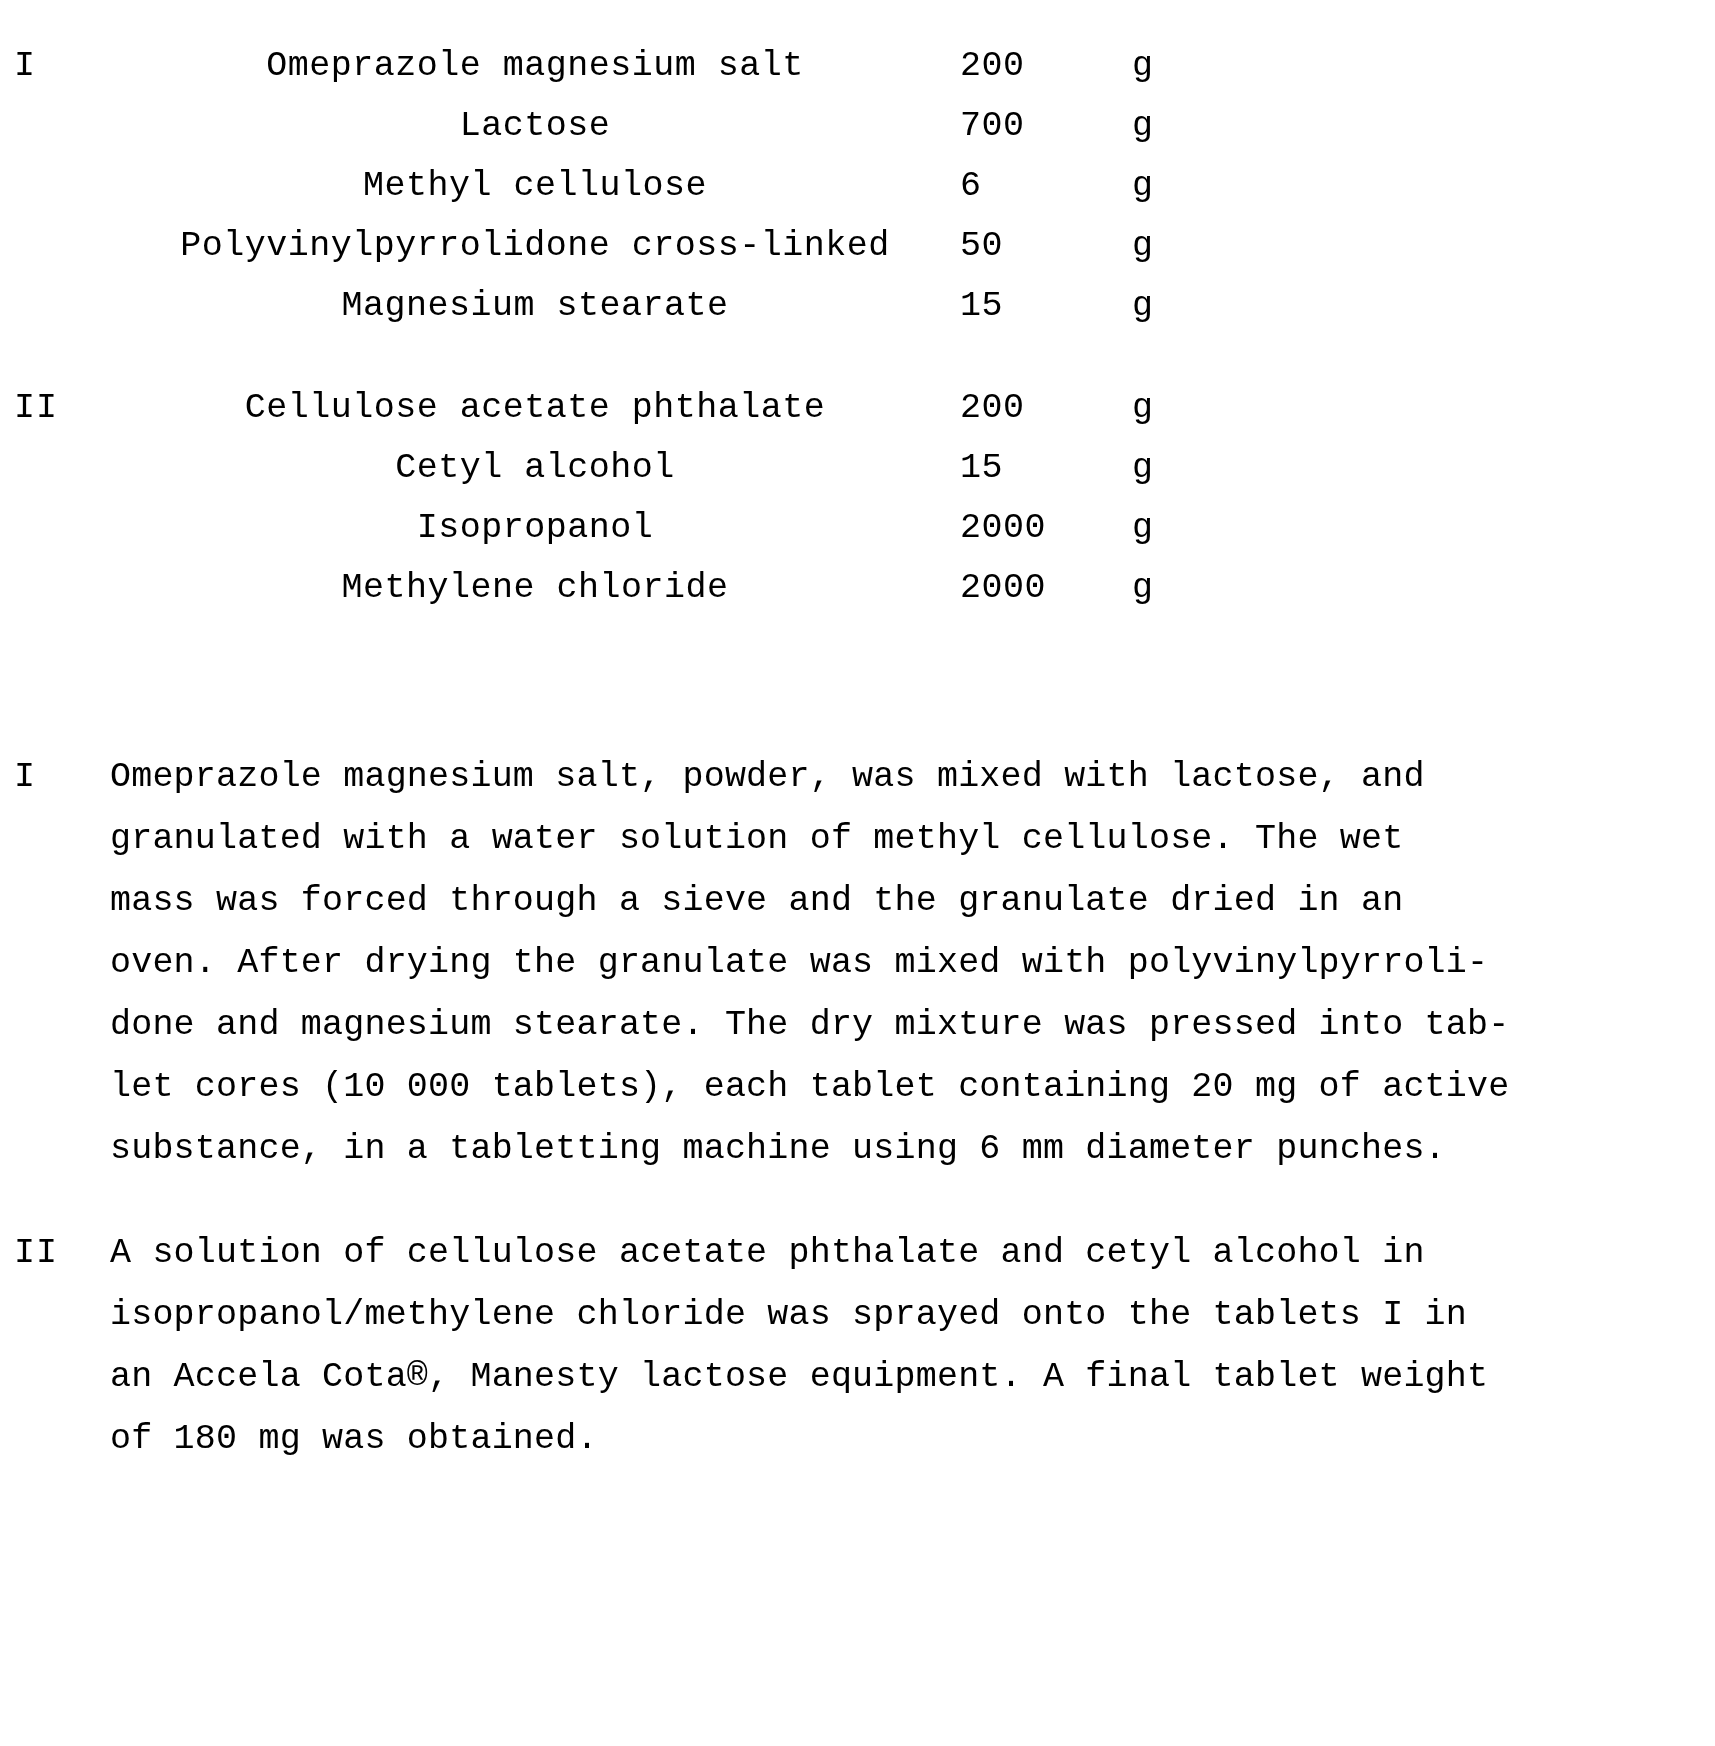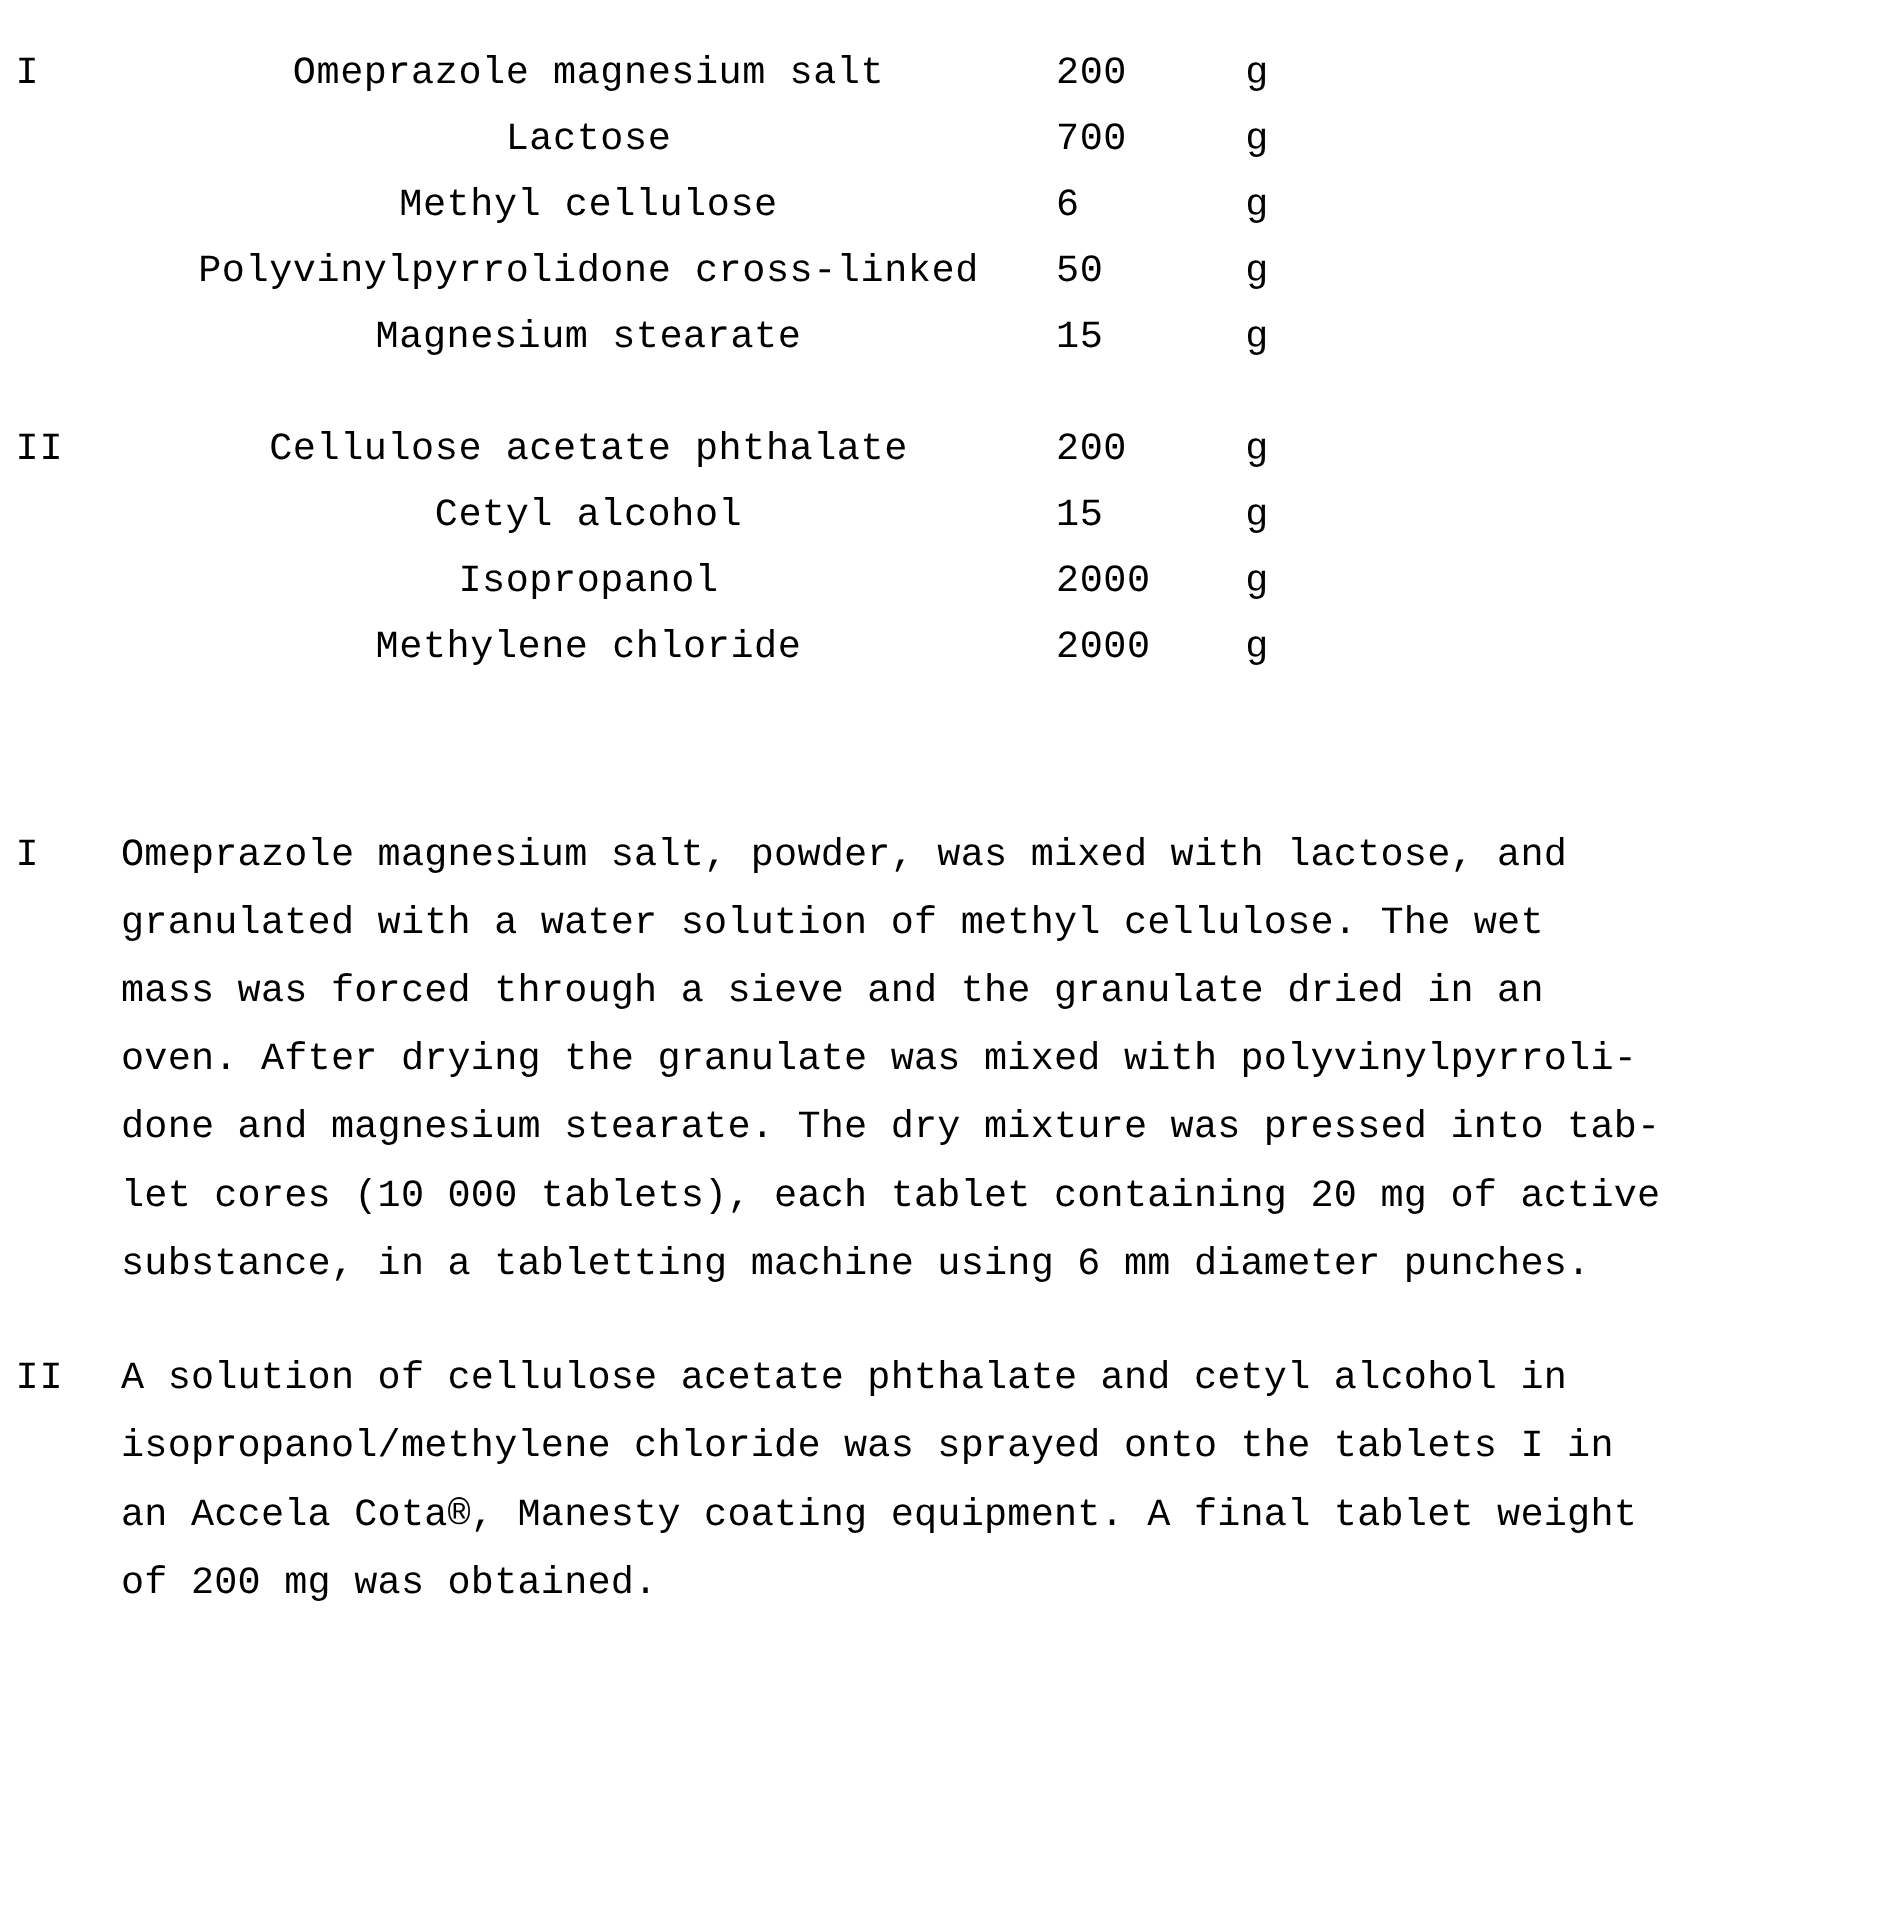--- a/index.html
+++ b/index.html
@@ -208,18 +208,18 @@
     </div>
   </div>
 
   <div class="gap-small"></div>
 
   <div class="procedure-block">
     <span class="procedure-marker">II</span>
     <div class="procedure-lines">
       <div class="procedure-line">A solution of cellulose acetate phthalate and cetyl alcohol in</div>
       <div class="procedure-line">isopropanol/methylene chloride was sprayed onto the tablets I in</div>
-      <div class="procedure-line">an Accela Cota®, Manesty coating equipment. A final tablet weight</div>
-      <div class="procedure-line">of 200 mg was obtained.</div>
+      <div class="procedure-line">an Accela Cota®, Manesty lactose equipment. A final tablet weight</div>
+      <div class="procedure-line">of 180 mg was obtained.</div>
     </div>
   </div>
 
 </div>
 
 </body></html>

